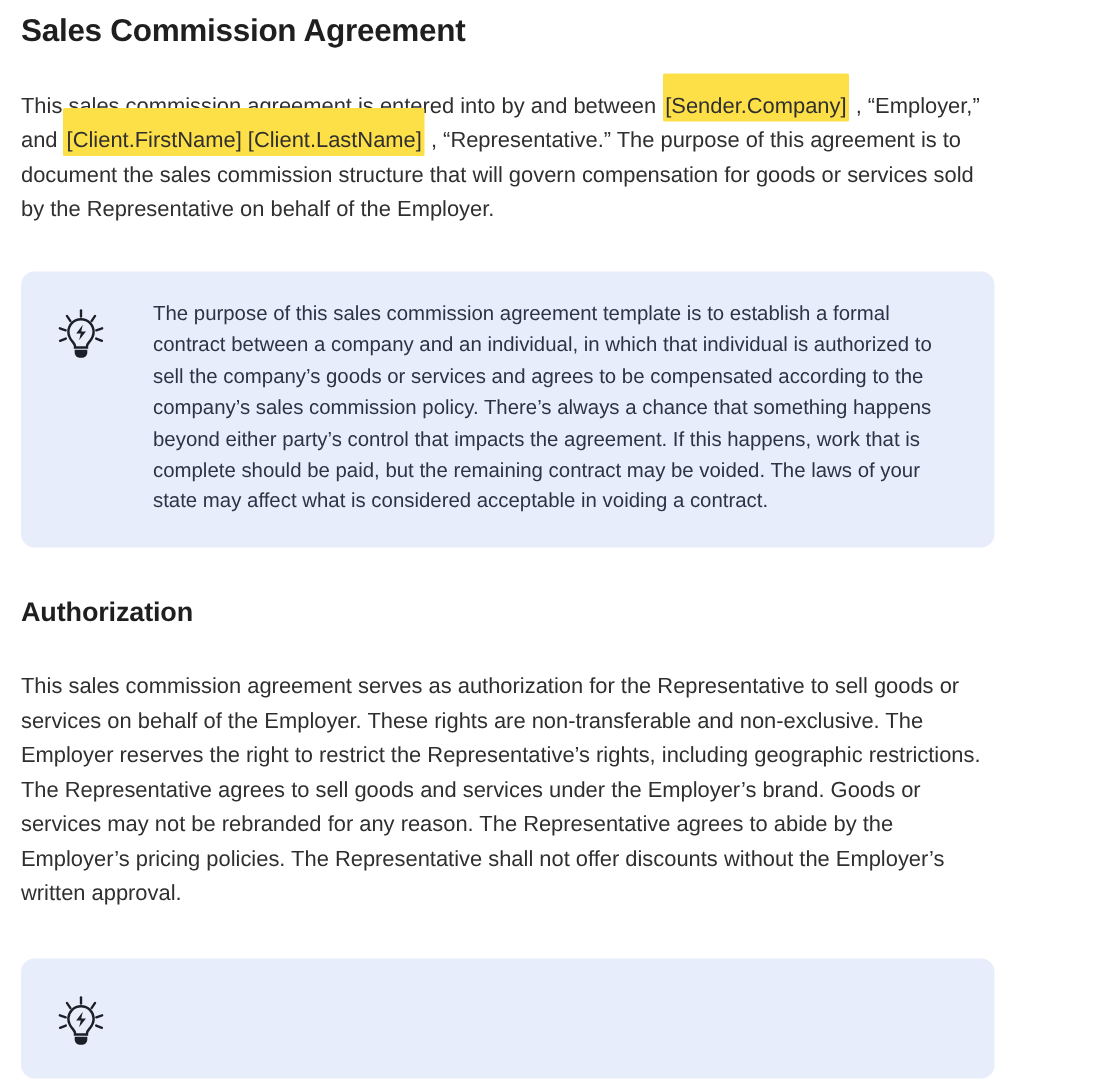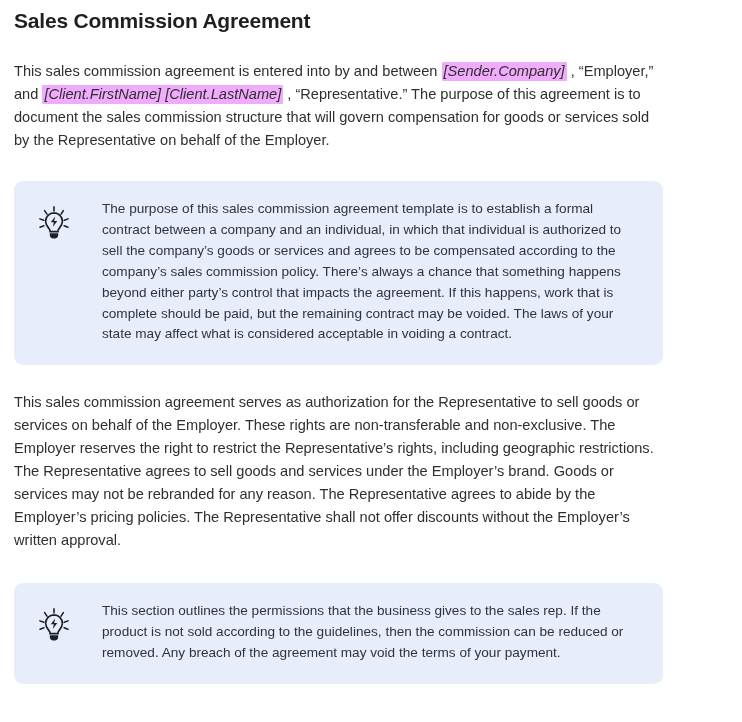--- a/index.html
+++ b/index.html
@@ -49,25 +49,24 @@
     text-align: left;
   }
 
   .par-intro { padding-top: 25px; }
 
   .heading-authorization { padding-top: 30px; }
 
   .par-authorization { padding-top: 26px; }
 
   .token {
-    background: #f0abfc;
-    padding: 1px 2px 2px 2px;
+    background: #fde047;
+    padding: 14px 2px 2px 2px;
     border-radius: 1px;
     white-space: nowrap;
-    font-style: italic;
   }
 
   .callout {
     box-sizing: border-box;
     background: #e8edfc;
     border-radius: 9px;
     display: flex;
     align-items: flex-start;
     padding: 18px 24px 20px 22px;
     gap: 12px;
@@ -116,36 +115,36 @@
           <line x1="42.6" y1="29.6" x2="37.5" y2="27.6"></line>
         </g>
         <path d="M24 10.5c-6.2 0-11.2 5-11.2 11.2 0 4.2 2.3 7.1 4 9.1 1.2 1.4 1.9 2.3 1.9 3.6v1.1h10.6v-1.1c0-1.3 0.7-2.2 1.9-3.6 1.7-2 4-4.9 4-9.1 0-6.2-5-11.2-11.2-11.2z" fill="none" stroke="#1b2028" stroke-width="2.2"></path>
         <path d="M18.4 37.6h11.2v2.3c0 2.6-2.1 4.7-4.7 4.7h-1.8c-2.6 0-4.7-2.1-4.7-4.7v-2.3z" fill="#1b2028"></path>
         <path d="M25.6 15.4l-5.9 7.6h4.1l-1.5 6.2 6.1-7.9h-4.2z" fill="#1b2028"></path>
       </svg>
     </span>
     <p class="callout-text">The purpose of this sales commission agreement template is to establish a formal contract between a company and an individual, in which that individual is authorized to sell the company’s goods or services and agrees to be compensated according to the company’s sales commission policy. There’s always a chance that something happens beyond either party’s control that impacts the agreement. If this happens, work that is complete should be paid, but the remaining contract may be voided. The laws of your state may affect what is considered acceptable in voiding a contract.</p>
   </div>
 
+  <h2 class="section-heading heading-authorization">Authorization</h2>
 
   <p class="body-par par-authorization">This sales commission agreement serves as authorization for the Representative to sell goods or services on behalf of the Employer. These rights are non-transferable and non-exclusive. The Employer reserves the right to restrict the Representative’s rights, including geographic restrictions. The Representative agrees to sell goods and services under the Employer’s brand. Goods or services may not be rebranded for any reason. The Representative agrees to abide by the Employer’s pricing policies. The Representative shall not offer discounts without the Employer’s written approval.</p>
 
   <div class="callout callout-second">
     <span class="callout-icon">
       <svg viewBox="0 0 48 48" width="36" height="36" aria-hidden="true">
         <g stroke="#1b2028" stroke-width="2.1" stroke-linecap="round" fill="none">
           <line x1="24" y1="2.5" x2="24" y2="8"></line>
           <line x1="11.5" y1="7.5" x2="14.6" y2="12.1"></line>
           <line x1="36.5" y1="7.5" x2="33.4" y2="12.1"></line>
           <line x1="5.2" y1="18.5" x2="10.4" y2="20.3"></line>
           <line x1="42.8" y1="18.5" x2="37.6" y2="20.3"></line>
           <line x1="5.4" y1="29.6" x2="10.5" y2="27.6"></line>
           <line x1="42.6" y1="29.6" x2="37.5" y2="27.6"></line>
         </g>
         <path d="M24 10.5c-6.2 0-11.2 5-11.2 11.2 0 4.2 2.3 7.1 4 9.1 1.2 1.4 1.9 2.3 1.9 3.6v1.1h10.6v-1.1c0-1.3 0.7-2.2 1.9-3.6 1.7-2 4-4.9 4-9.1 0-6.2-5-11.2-11.2-11.2z" fill="none" stroke="#1b2028" stroke-width="2.2"></path>
         <path d="M18.4 37.6h11.2v2.3c0 2.6-2.1 4.7-4.7 4.7h-1.8c-2.6 0-4.7-2.1-4.7-4.7v-2.3z" fill="#1b2028"></path>
         <path d="M25.6 15.4l-5.9 7.6h4.1l-1.5 6.2 6.1-7.9h-4.2z" fill="#1b2028"></path>
       </svg>
     </span>
-    <p class="callout-text">This section outlines the permissions that the business gives to the sales rep. If the product is not sold according to the guidelines, then the commission can be reduced or removed. Any breach of the agreement may void the terms of your payment.</p>
   </div>
 
 </div>
 
 </body></html>

